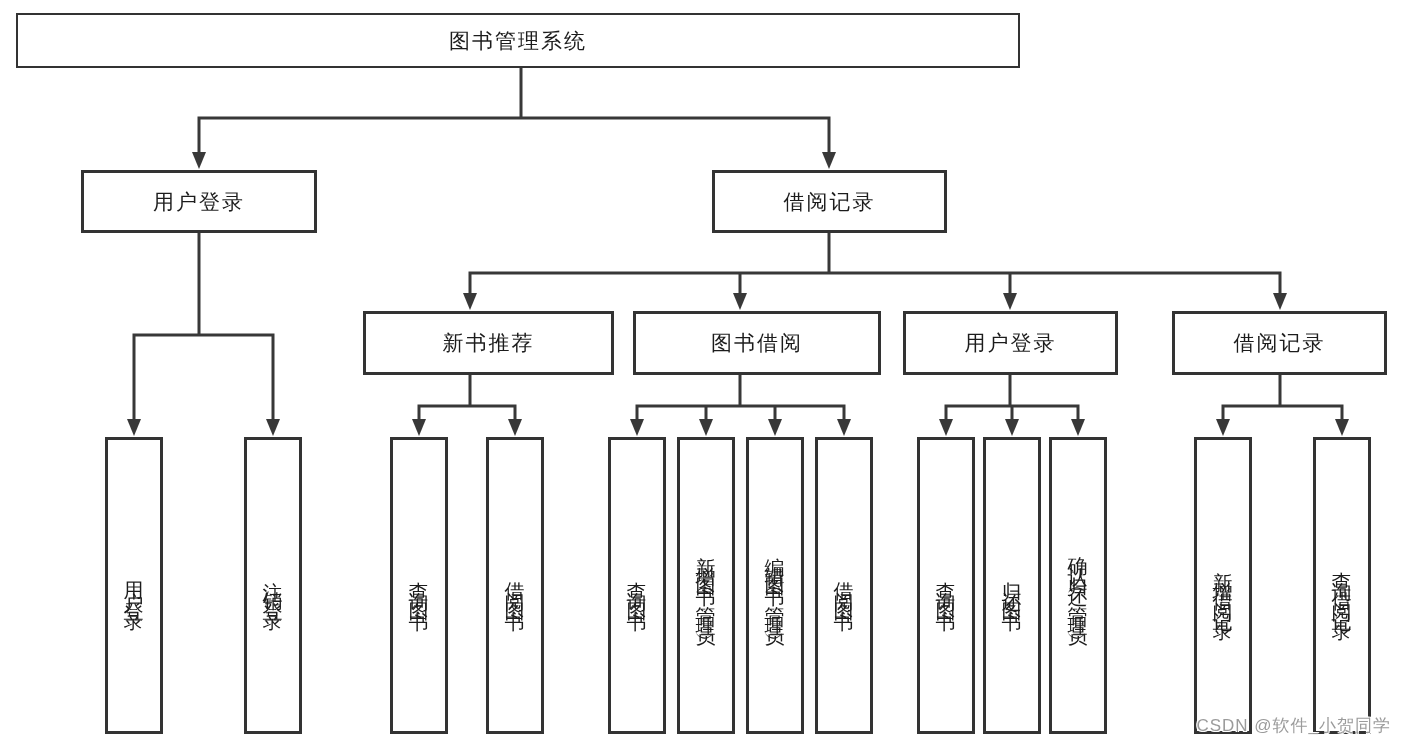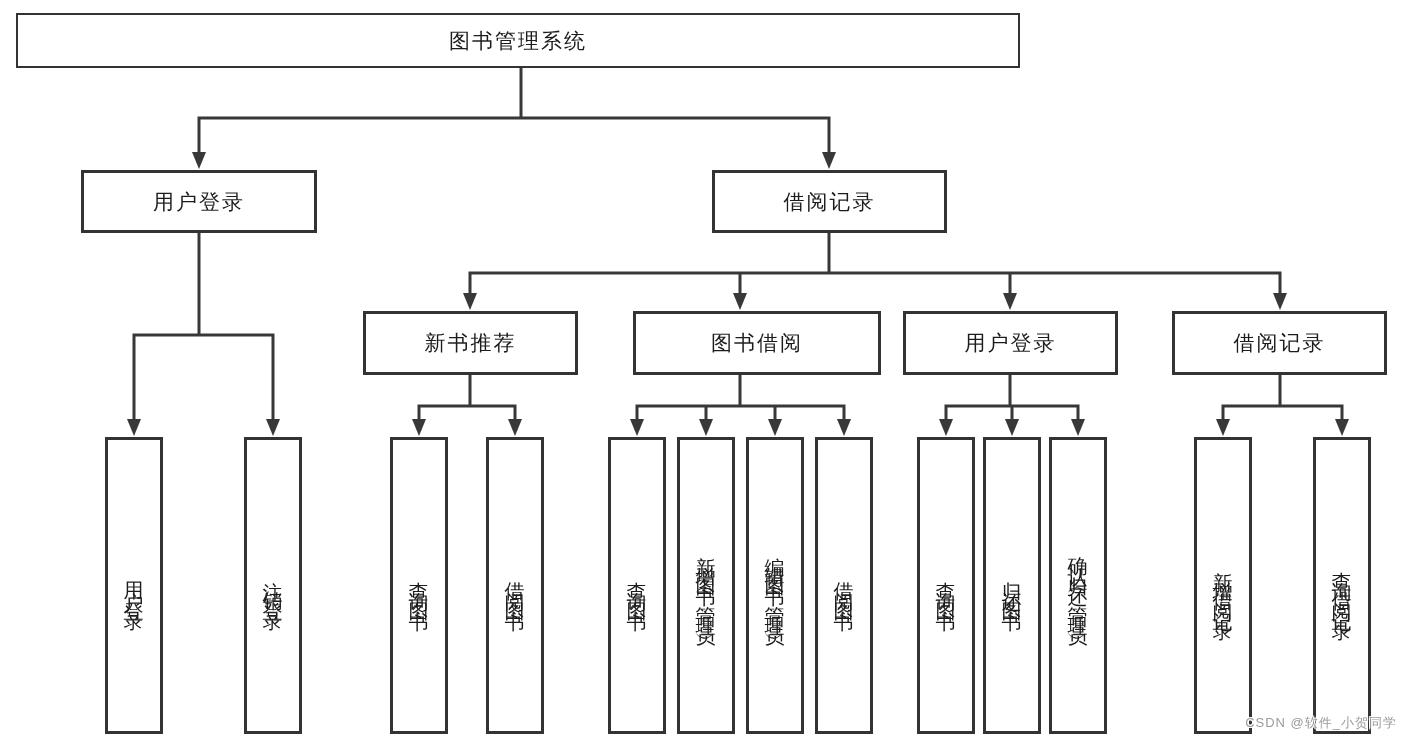--- a/index.html
+++ b/index.html
@@ -23,22 +23,22 @@
   .box.root{border-width:2px;}
   .hlbl{
     font-size:21px;color:var(--text);letter-spacing:2px;white-space:nowrap;
   }
   .vlbl{
     writing-mode:vertical-rl;text-orientation:mixed;
     font-size:20px;line-height:1;letter-spacing:10px;
     color:var(--text);
   }
   .watermark{
-    position:absolute;top:714px;right:8px;
-    font-size:13px;letter-spacing:1px;color:var(--watermark);white-space:nowrap;
+    position:absolute;top:714px;right:14px;
+    font-size:17px;letter-spacing:1px;color:var(--watermark);white-space:nowrap;
     text-shadow:-1px -1px 0 #fff,1px -1px 0 #fff,-1px 1px 0 #fff,1px 1px 0 #fff;
   }
 </style>
 </head>
 <body>
 
 <div class="canvas">
 
   <svg class="connectors" viewBox="0 0 1405 747">
     <g class="grp">
@@ -87,21 +87,21 @@
     <span class="hlbl">图书管理系统</span>
   </div>
 
   <div class="box" style="left:81px;top:170px;width:236px;height:63px;">
     <span class="hlbl">用户登录</span>
   </div>
   <div class="box" style="left:712px;top:170px;width:235px;height:63px;">
     <span class="hlbl">借阅记录</span>
   </div>
 
-  <div class="box" style="left:363px;top:311px;width:215px;height:64px;">
+  <div class="box" style="left:363px;top:311px;width:251px;height:64px;">
     <span class="hlbl">新书推荐</span>
   </div>
   <div class="box" style="left:633px;top:311px;width:248px;height:64px;">
     <span class="hlbl">图书借阅</span>
   </div>
   <div class="box" style="left:903px;top:311px;width:215px;height:64px;">
     <span class="hlbl">用户登录</span>
   </div>
   <div class="box" style="left:1172px;top:311px;width:215px;height:64px;">
     <span class="hlbl">借阅记录</span>

